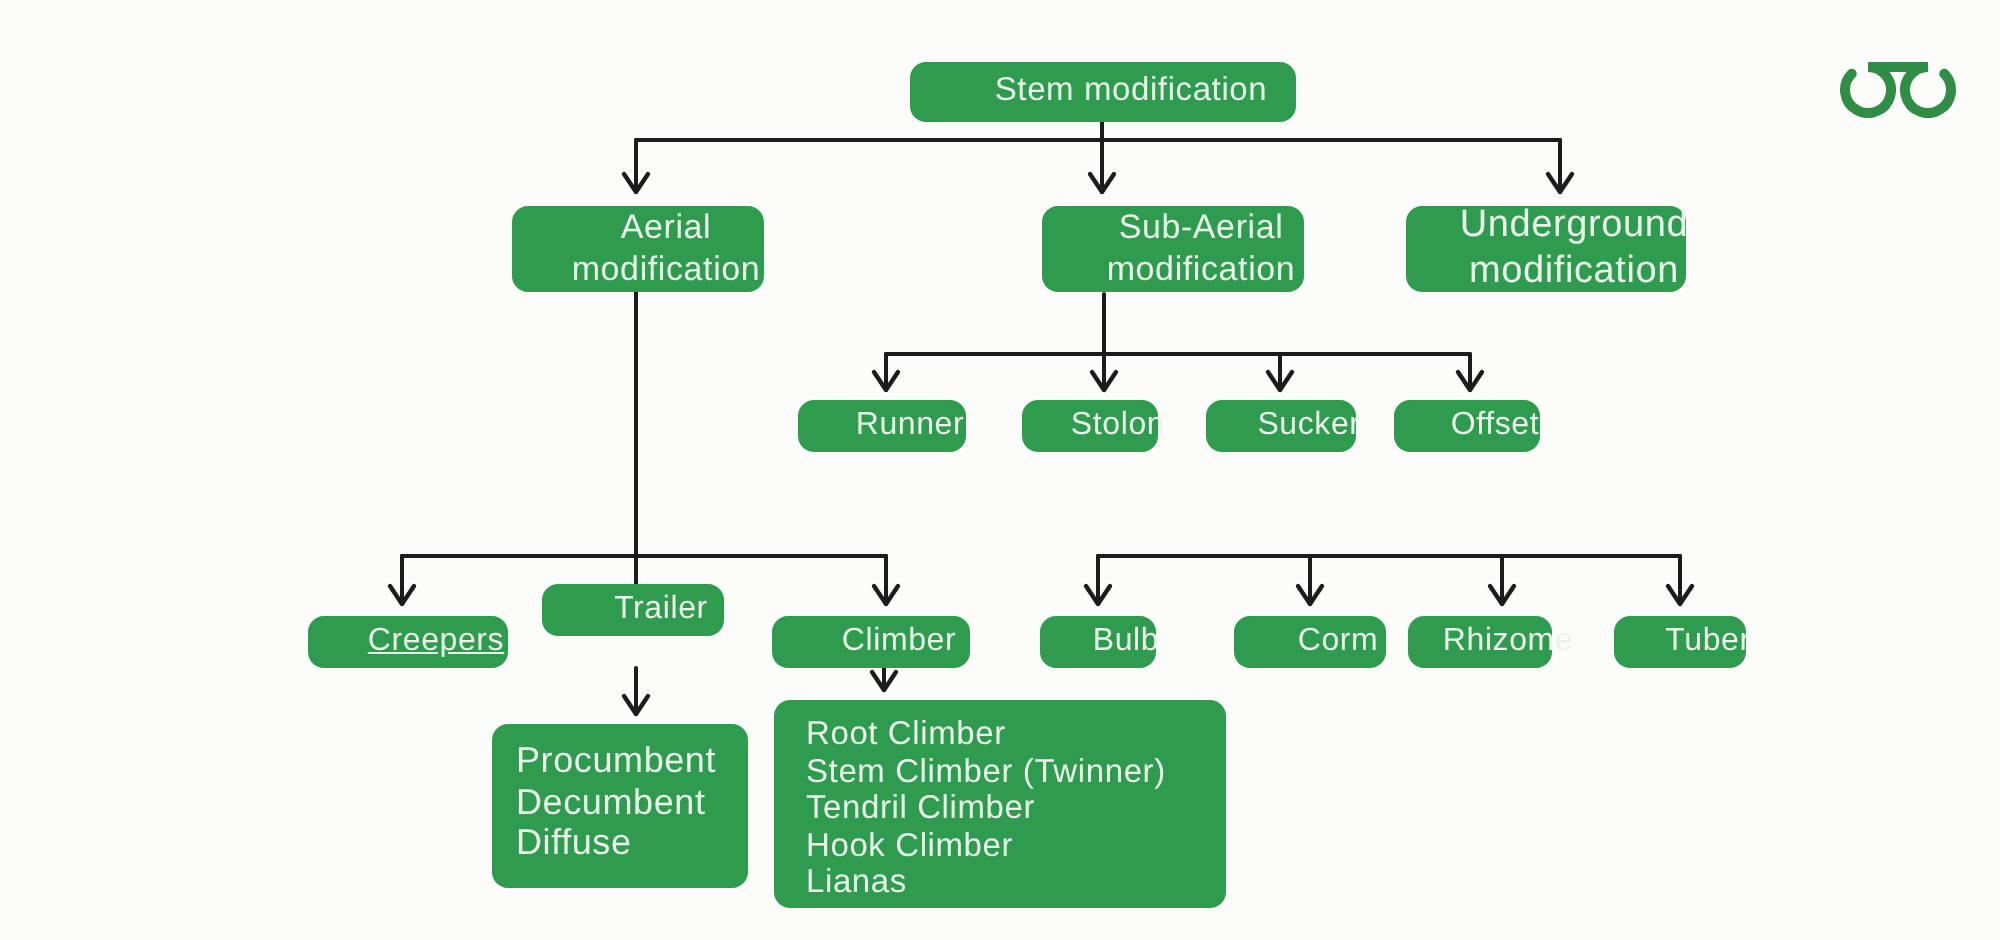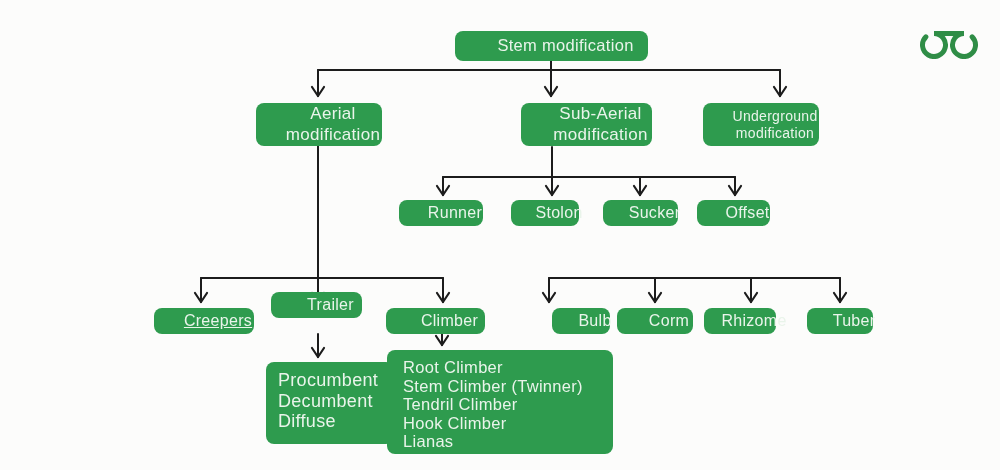--- a/index.html
+++ b/index.html
@@ -18,38 +18,37 @@
     background:var(--box-fill,#2e9b4e);
     color:var(--box-text,#e9f4ea);
     border-radius:8px;
     display:flex;align-items:center;justify-content:center;
     text-align:center;white-space:pre-line;
     letter-spacing:.3px;line-height:1.2;padding-left:28px;
   }
   #n-root{left:455px;top:31px;width:193px;height:30px;font-size:16.5px;}
   #n-aerial{left:256px;top:103px;width:126px;height:43px;font-size:17px;}
   #n-subaerial{left:489px;top:103px;width:131px;height:43px;font-size:17px;margin-left:32px;}
-  #n-underground{left:703px;top:103px;width:116px;height:43px;font-size:14px;}
+  #n-underground{left:703px;top:103px;width:140px;height:43px;font-size:19px;}
   #n-runner{left:399px;top:200px;width:84px;height:26px;font-size:16px;}
   #n-stolon{left:511px;top:200px;width:68px;height:26px;font-size:16px;}
   #n-sucker{left:603px;top:200px;width:75px;height:26px;font-size:16px;}
   #n-offset{left:697px;top:200px;width:73px;height:26px;font-size:16px;}
   #n-creepers{left:154px;top:308px;width:100px;height:26px;font-size:16px;text-decoration:underline;}
   #n-trailer{left:271px;top:292px;width:91px;height:26px;font-size:16px;}
   #n-climber{left:386px;top:308px;width:99px;height:26px;font-size:16px;}
-  #n-bulb{left:520px;top:308px;width:58px;height:26px;font-size:16px;margin-left:32px;}
+  #n-bulb{left:520px;top:308px;width:58px;height:26px;font-size:16px;}
   #n-corm{left:617px;top:308px;width:76px;height:26px;font-size:16px;}
   #n-rhizome{left:704px;top:308px;width:72px;height:26px;font-size:16px;}
   #n-tuber{left:807px;top:308px;width:66px;height:26px;font-size:16px;}
   #n-procumbent{
     left:246px;top:362px;width:128px;height:82px;
     font-size:18px;line-height:20.5px;
     align-items:flex-start;justify-content:flex-start;text-align:left;
     padding:8px 0 0 12px;
-    margin-left:20px;
   }
   #n-climberlist{
     left:387px;top:350px;width:226px;height:104px;
     font-size:16.5px;line-height:18.5px;
     align-items:flex-start;justify-content:flex-start;text-align:left;
     padding:8px 0 0 16px;
   }
   #gfg-logo{position:absolute;left:913px;top:25px;width:72px;height:34px;}
   .logo-stroke{fill:none;stroke:var(--logo-green,#2f8d46);stroke-width:5;stroke-linecap:round;}
 </style>

